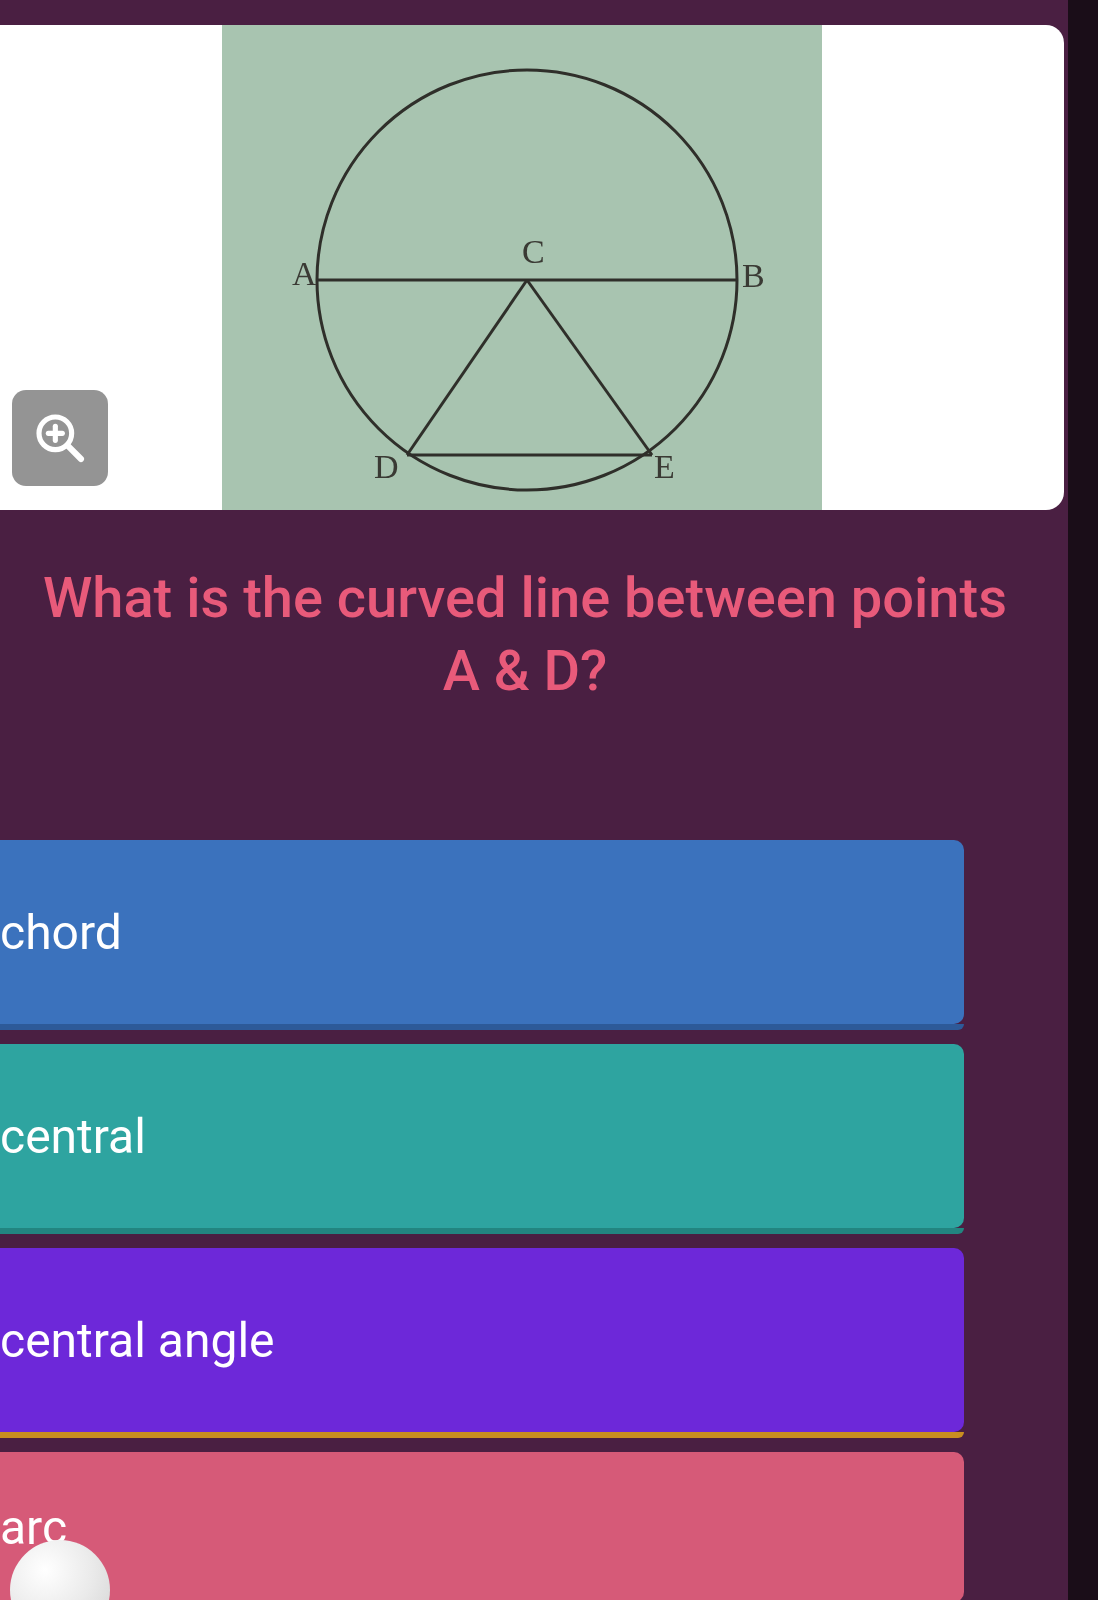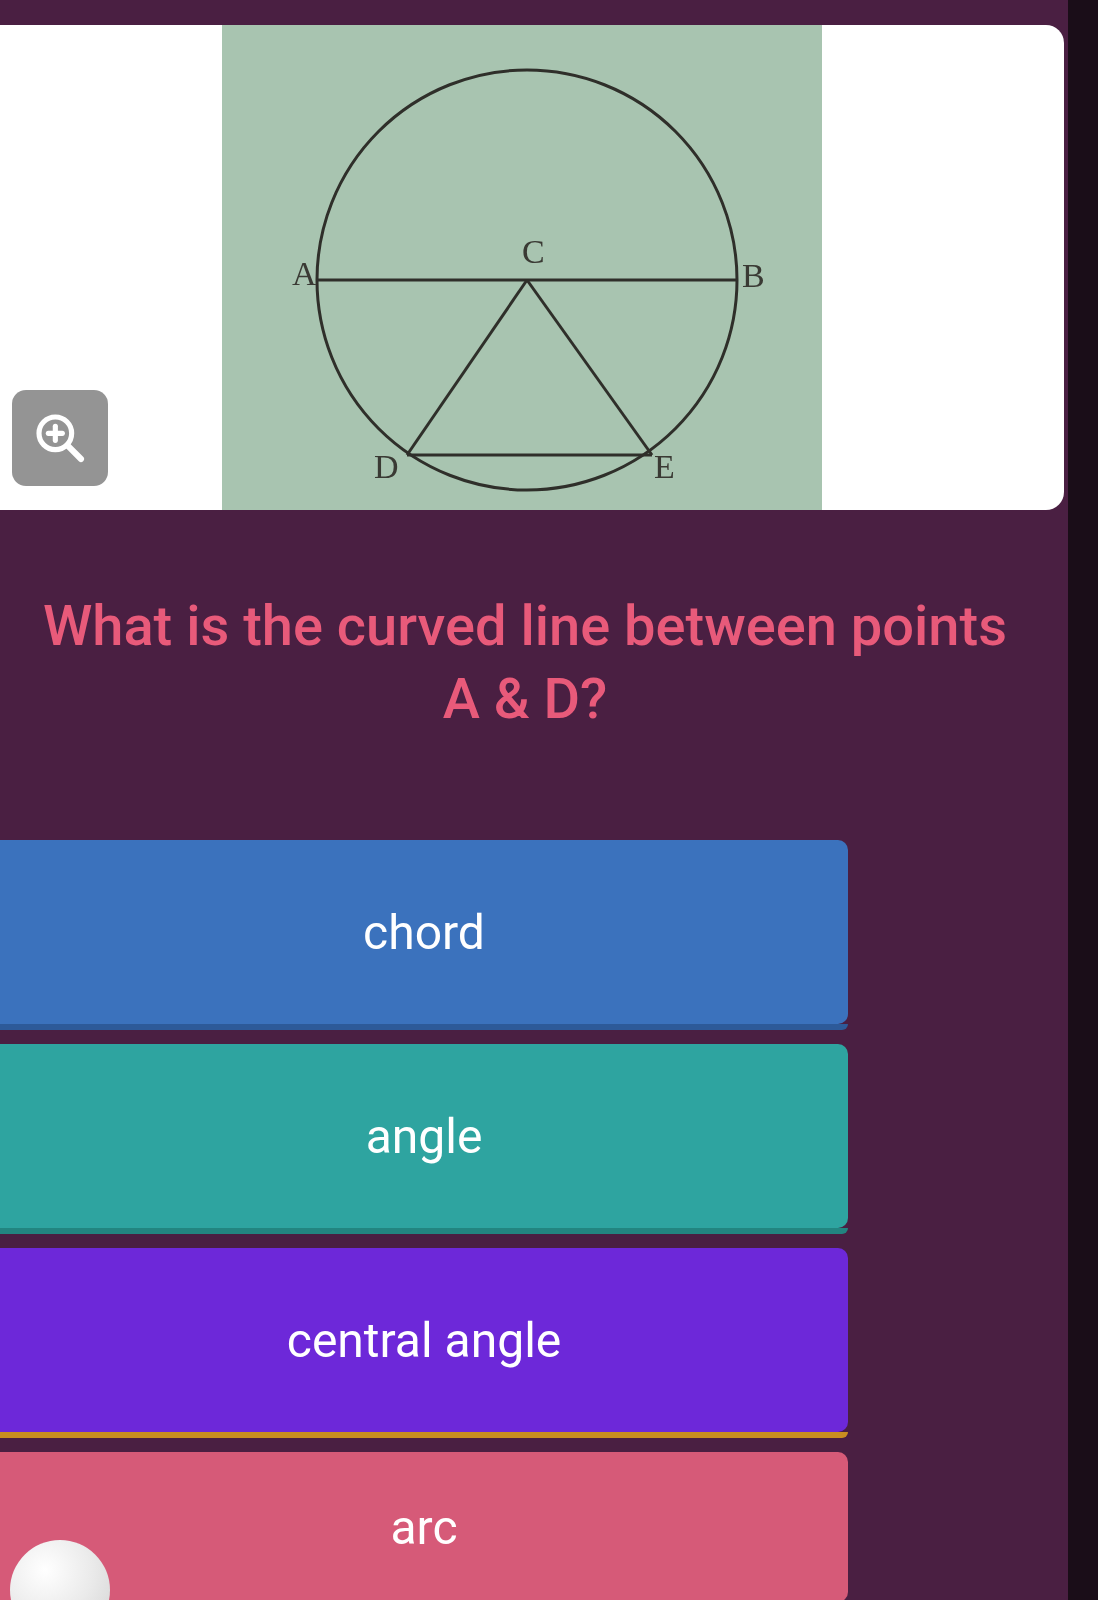--- a/index.html
+++ b/index.html
@@ -59,44 +59,43 @@
     border-radius: 14px;
     display: flex;
     align-items: center;
     justify-content: center;
     cursor: pointer;
   }
   .zoom-btn svg { width: 56px; height: 56px; }
   .question {
     position: absolute;
     left: 0;
-    top: 590px;
+    top: 562px;
     width: 1050px;
     padding: 0 40px;
     text-align: center;
     color: #e85a7a;
     font-size: 56px;
     font-weight: 500;
     line-height: 1.3;
   }
   .answers {
     position: absolute;
     left: 0;
     top: 840px;
     width: 1064px;
   }
   .answer {
-    width: 848px;
+    width: 964px;
     height: 184px;
     margin-bottom: 20px;
     border-top-right-radius: 10px;
     border-bottom-right-radius: 10px;
     display: flex;
     align-items: center;
-    justify-content: center;
     color: #ffffff;
     font-size: 48px;
     font-weight: 400;
     cursor: pointer;
     position: relative;
   }
   .answer::after {
     content: '';
     position: absolute;
     left: 0;
@@ -163,21 +162,21 @@
       </div>
     </div>
 
     <div class="question">What is the curved line between points A &amp; D?</div>
 
     <div class="answers">
       <div class="answer a-blue">
         <span>chord</span>
       </div>
       <div class="answer a-teal">
-        <span>angle</span>
+        <span>central</span>
       </div>
       <div class="answer a-yellow">
         <span>central angle</span>
       </div>
       <div class="answer a-pink">
         <span>arc</span>
       </div>
     </div>
 
     <div class="avatar"></div>

